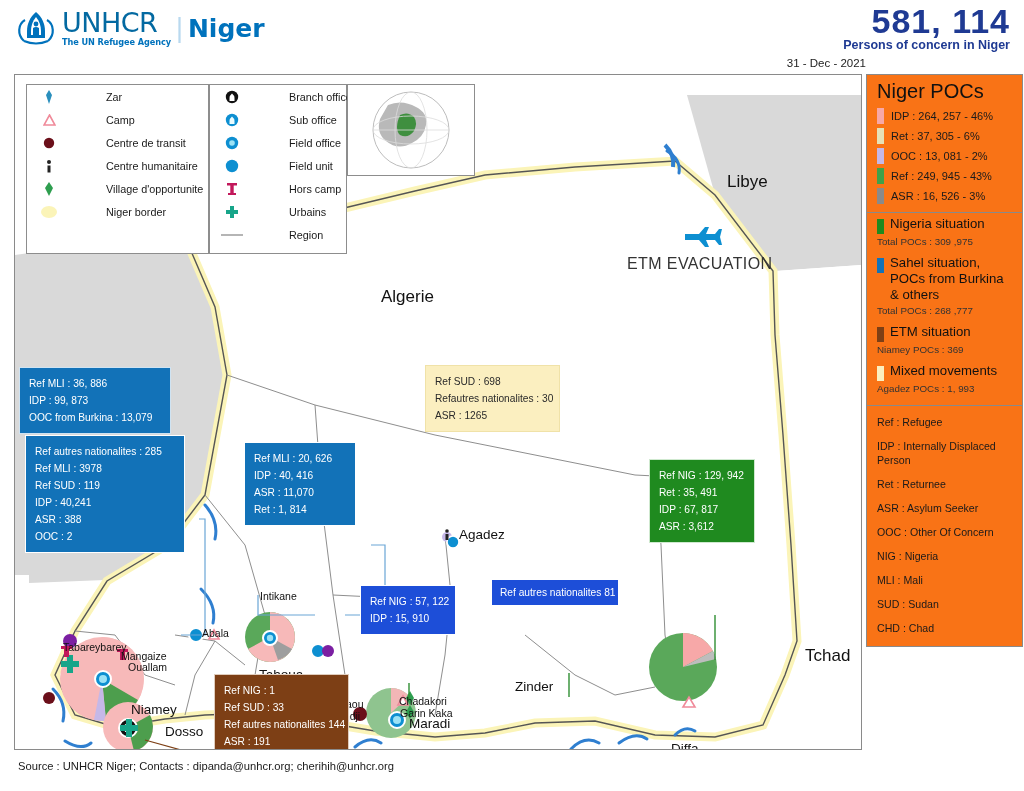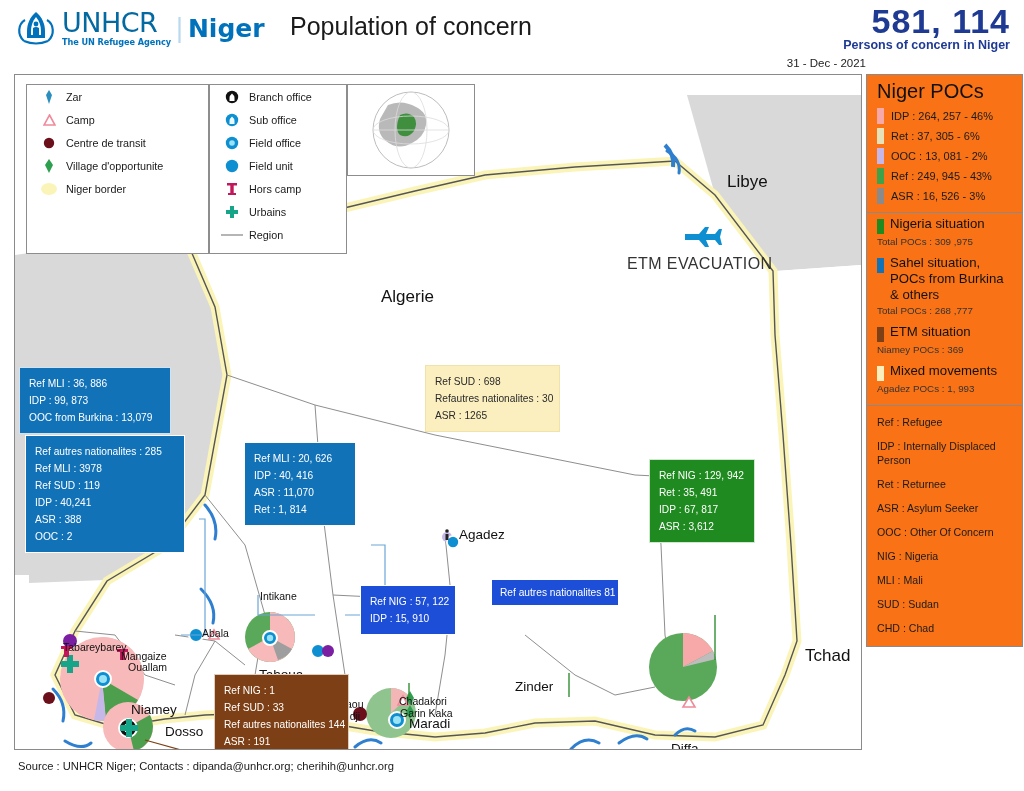--- a/index.html
+++ b/index.html
@@ -62,21 +62,21 @@
 
   
   .legend-box {
     position: absolute; background: #fff;
     border: 1px solid #8d8d8d;
   }
   .legend-a { left: 11px; top: 9px; width: 183px; height: 170px; }
   .legend-b { left: 194px; top: 9px; width: 138px; height: 170px; }
   .legend-row {
     display: flex; align-items: center;
-    height: 23px; padding-left: 11px; font-size: 10.8px; color: #1a1a1a;
+    height: 23px; padding-left: 11px; font-size: 10.8px; color: #1a1a1a; gap: 40px;
   }
   .legend-ico {
     width: 22px; display: flex; align-items: center; justify-content: center;
     flex: none;
   }
   .legend-lbl { margin-left: 6px; white-space: nowrap; }
   .globe-box {
     position: absolute; left: 332px; top: 9px; width: 128px; height: 92px;
     border: 1px solid #8d8d8d; background: #fff;
   }
@@ -144,21 +144,20 @@
       <path d="M33 12 C40 16 41 27 34 33" stroke="#0072bc" stroke-width="2.2" fill="none"></path>
       <path d="M10 33 q12 5 24 0" stroke="#0072bc" stroke-width="2.2" fill="none"></path>
     </svg>
     <div class="logo-text">
       <div class="logo-unhcr">UNHCR</div>
       <div class="logo-tag">The UN Refugee Agency</div>
     </div>
     <div class="logo-div">|</div>
     <div class="logo-country">Niger</div>
   </div>
-  <div class="header-title">Population of concern</div>
   <div class="big-number">581, 114</div>
   <div class="big-sub">Persons of concern in Niger</div>
   <div class="date-line">31 - Dec - 2021</div>
 </div>
 
 <div class="map-panel">
 
   <svg class="map-svg" width="846" height="674">
 
     <g>
@@ -322,20 +321,29 @@
       </span>
       <span class="legend-lbl">Camp</span>
     </div>
     <div class="legend-row">
       <span class="legend-ico">
         <svg width="12" height="12" viewBox="0 0 12 12">
             <circle cx="6" cy="6" r="5.2" fill="#6b0f1a"></circle>
           </svg>
       </span>
       <span class="legend-lbl">Centre de transit</span>
+    </div>
+    <div class="legend-row">
+      <span class="legend-ico">
+        <svg width="8" height="14" viewBox="0 0 8 14">
+            <circle cx="4" cy="3" r="2" fill="#222"></circle>
+            <rect x="2.5" y="6.5" width="3" height="7" fill="#222"></rect>
+          </svg>
+      </span>
+      <span class="legend-lbl">Centre humanitaire</span>
     </div>
     <div class="legend-row">
       <span class="legend-ico">
         <svg width="10" height="14" viewBox="0 0 10 14">
             <path d="M5,0 L9,6 L5,14 L1,6 Z" fill="#2e9e4f"></path>
           </svg>
       </span>
       <span class="legend-lbl">Village d'opportunite</span>
     </div>
     <div class="legend-row">

